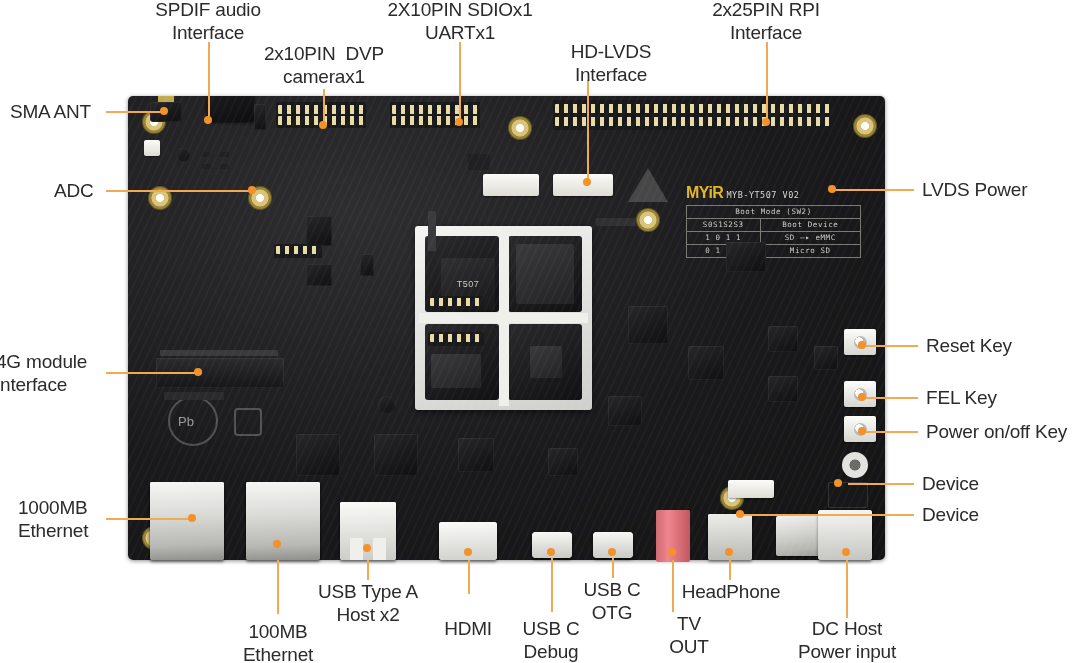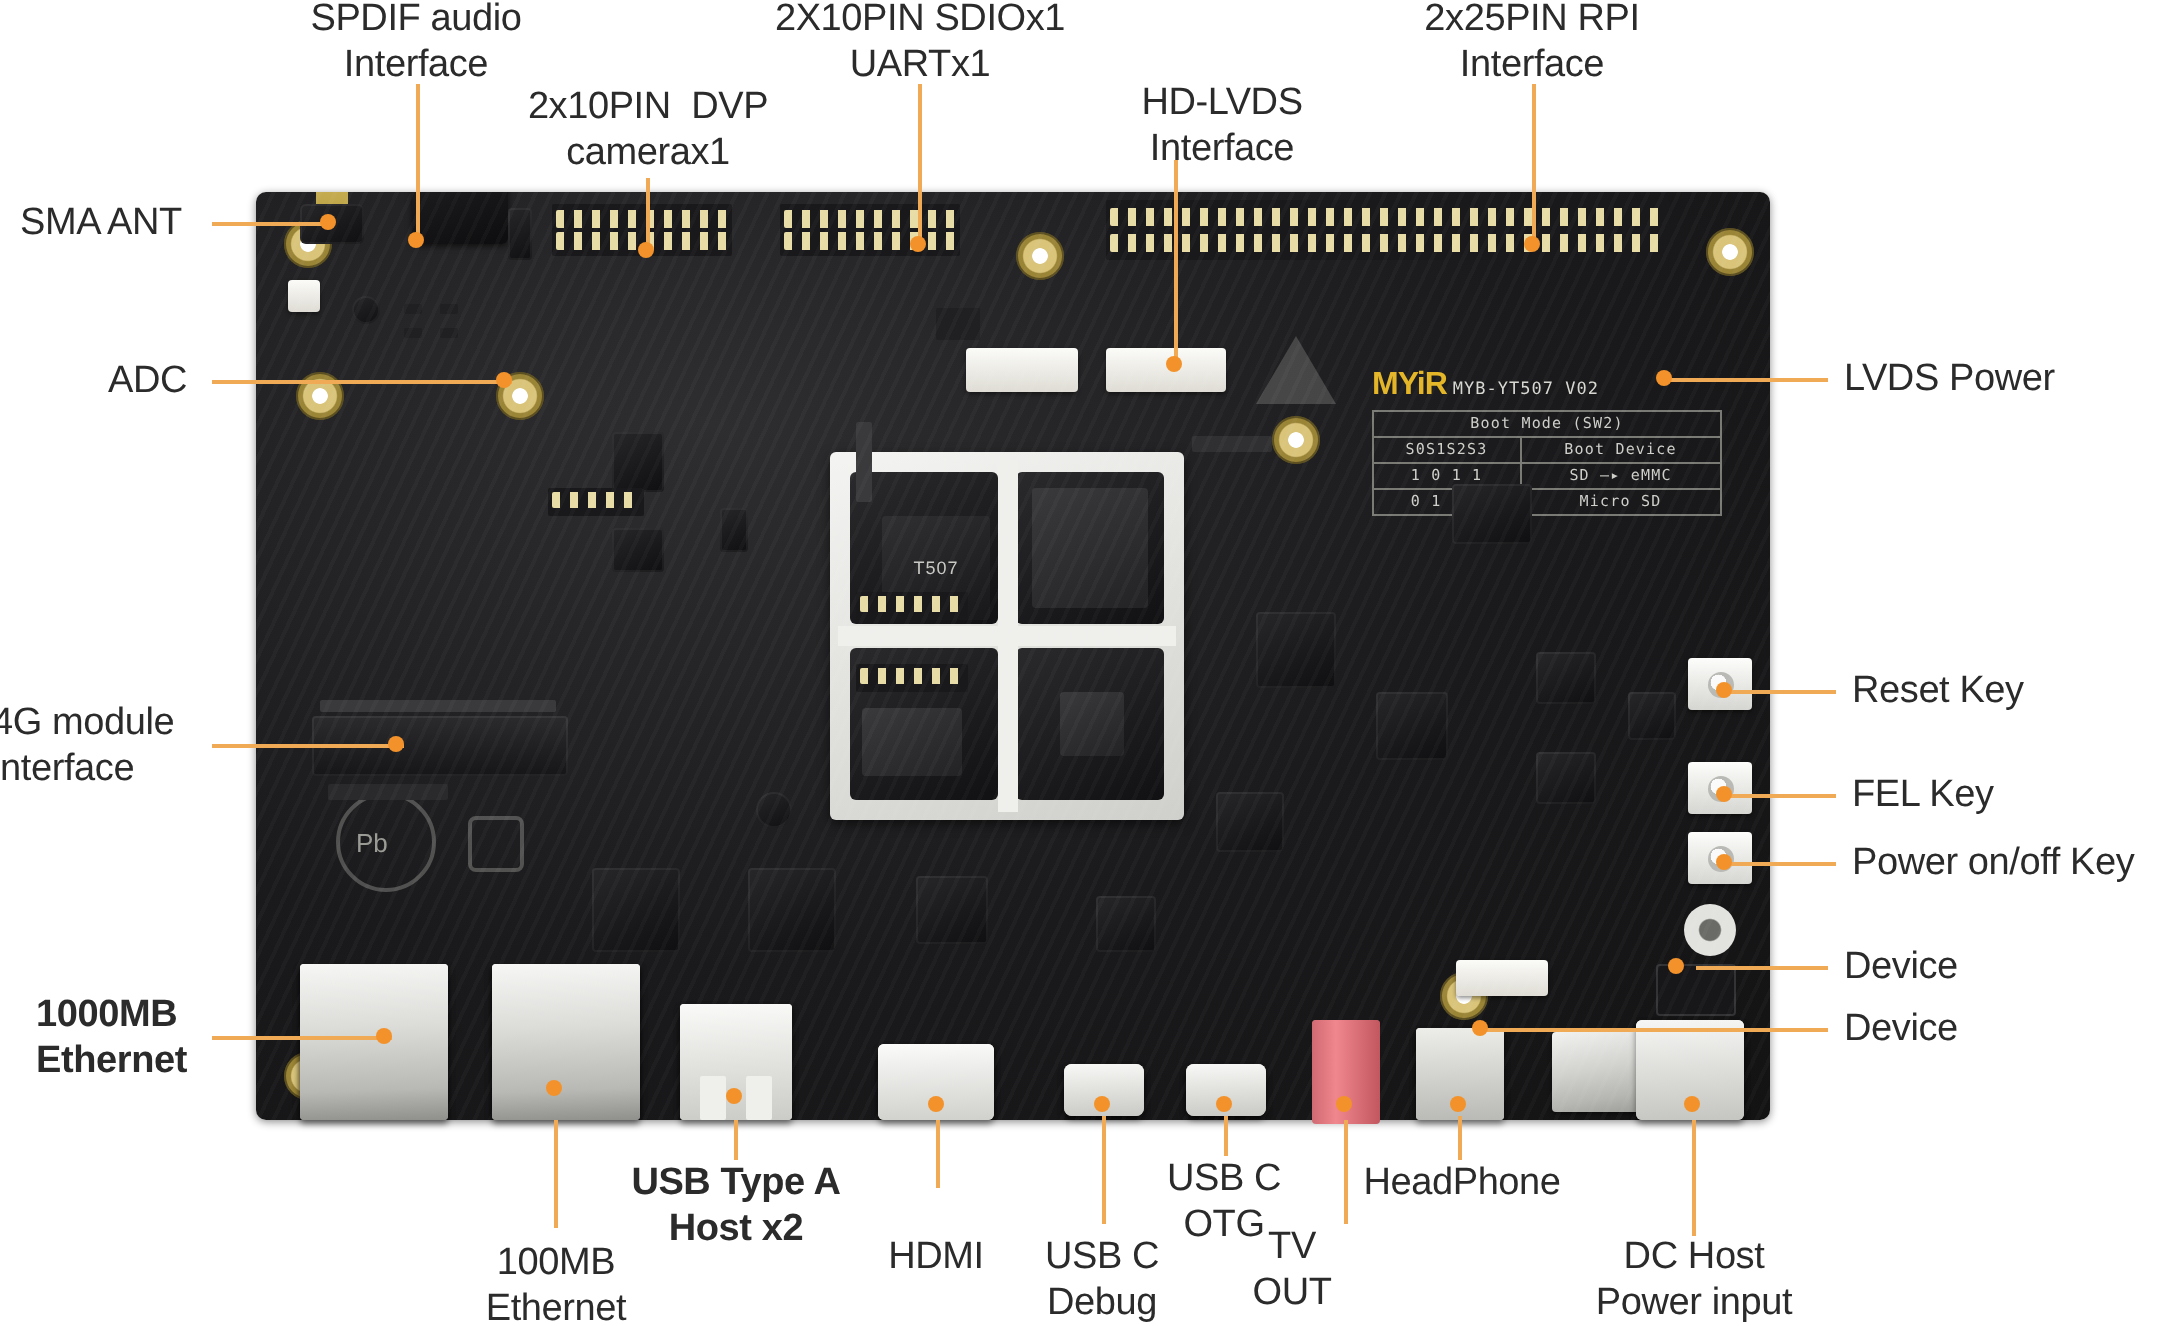--- a/index.html
+++ b/index.html
@@ -533,38 +533,38 @@
 UARTx1</div>
   <div class="label c" style="left:531px; top:40px;  width:160px;">HD-LVDS
 Interface</div>
   <div class="label c" style="left:686px; top:-2px;  width:160px;">2x25PIN RPI
 Interface</div>
 
   <div class="label l" style="left:10px;  top:100px; width:120px;">SMA ANT</div>
   <div class="label l" style="left:54px;  top:179px; width:90px;">ADC</div>
   <div class="label l" style="left:-4px;  top:350px; width:140px;">4G module
 interface</div>
-  <div class="label l" style="left:18px;  top:496px; width:110px;font-weight:bold;">1000MB
+  <div class="label l" style="left:18px;  top:496px; width:110px;">1000MB
 Ethernet</div>
 
   <div class="label l" style="left:922px; top:178px; width:160px;">LVDS Power</div>
   <div class="label l" style="left:926px; top:334px; width:160px;">Reset Key</div>
   <div class="label l" style="left:926px; top:386px; width:160px;">FEL Key</div>
   <div class="label l" style="left:926px; top:420px; width:170px;">Power on/off Key</div>
   <div class="label l" style="left:922px; top:472px; width:140px;">Device</div>
   <div class="label l" style="left:922px; top:503px; width:140px;">Device</div>
 
   <div class="label c" style="left:202px; top:620px; width:152px;">100MB
 Ethernet</div>
-  <div class="label c" style="left:288px; top:580px; width:160px;font-weight:bold;">USB Type A
+  <div class="label c" style="left:288px; top:580px; width:160px;">USB Type A
 Host x2</div>
   <div class="label c" style="left:398px; top:617px; width:140px;">HDMI</div>
   <div class="label c" style="left:481px; top:617px; width:140px;">USB C
 Debug</div>
   <div class="label c" style="left:542px; top:578px; width:140px;">USB C
 OTG</div>
-  <div class="label c" style="left:586px; top:612px; width:120px;text-align:center;">TV
+  <div class="label c" style="left:629px; top:612px; width:120px;text-align:center;">TV
 OUT</div>
   <div class="label c" style="left:666px; top:580px; width:130px;">HeadPhone</div>
   <div class="label c" style="left:772px; top:617px; width:150px;">DC Host
 Power input</div>
 
 </div>
 
 </body></html>

